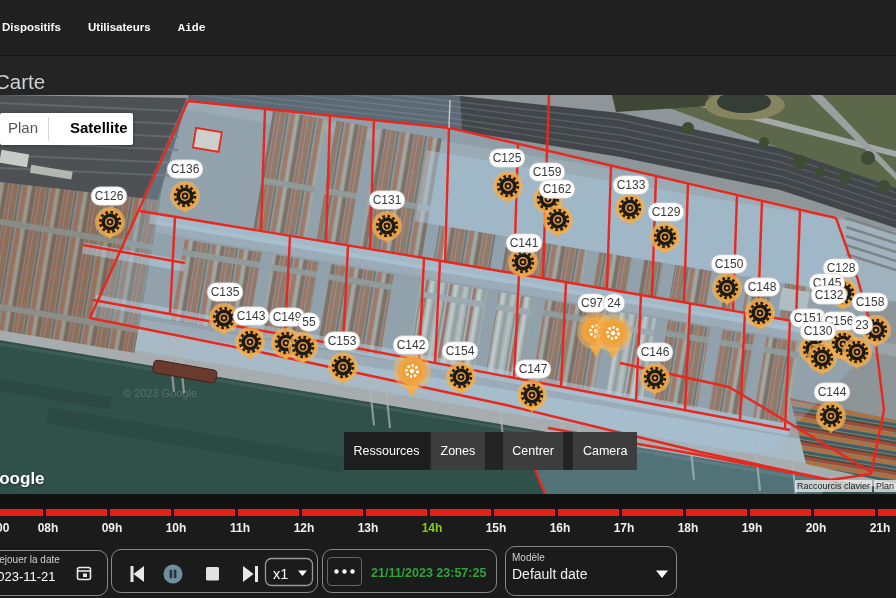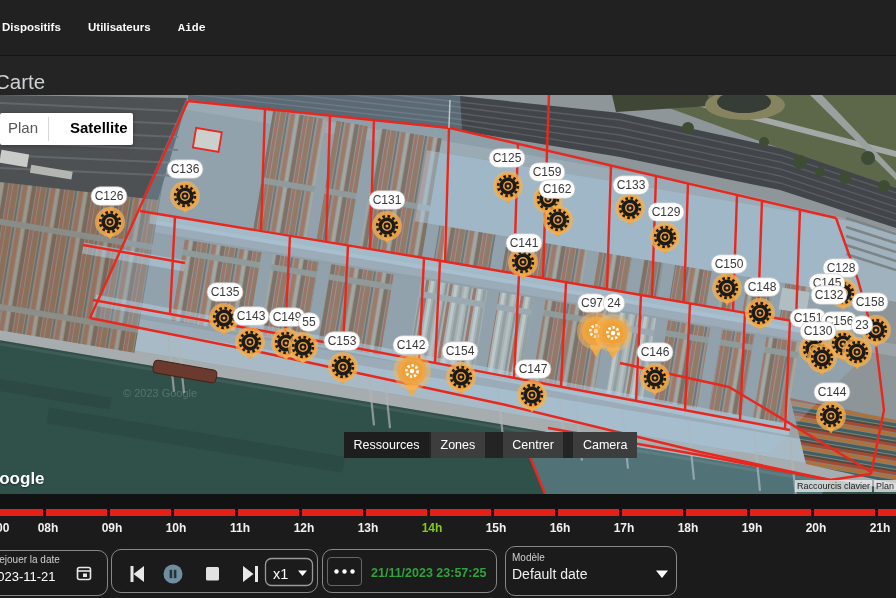--- a/index.html
+++ b/index.html
@@ -565,21 +565,21 @@
 <g>
           <rect x="800.1" y="226.8" width="35.8" height="18.5" rx="9" fill="#ffffff" stroke="#c4c4c4" stroke-width="0.7"></rect>
           <text x="818" y="240.3" font-size="12" fill="#3a3a3a" text-anchor="middle" font-family="Liberation Sans, sans-serif">C130</text>
         </g>
 <text x="123" y="302" font-size="11" fill="#ffffff" opacity="0.18" font-family="Liberation Sans, sans-serif">© 2023 Google</text>
 </svg>
 <div class="abs" style="left:0;top:18px;width:133px;height:32px;background:#fff;border-radius:2px;box-shadow:0 1px 4px rgba(0,0,0,0.3);"></div>
 <div class="abs" style="left:8px;top:24px;font-size:15px;color:#565656;">Plan</div>
 <div class="abs" style="left:48px;top:22px;width:1px;height:24px;background:#d8d8d8;"></div>
 <div class="abs" style="left:62px;top:24px;font-size:15px;color:#000;font-weight:bold;margin-left:8px;">Satellite</div>
-<div class="abs" style="left:344px;top:337px;height:26px;display:flex;background:#242424;">
+<div class="abs" style="left:344px;top:337px;height:38px;display:flex;background:#242424;">
   <div style="background:#1e1e1e;color:#fff;font-size:12.5px;padding:0 9.5px;display:flex;align-items:center;">Ressources</div>
   <div style="background:#3d3d3d;color:#fff;font-size:12.5px;padding:0 9.5px;display:flex;align-items:center;margin-left:2px;">Zones</div>
   <div style="background:#3d3d3d;color:#fff;font-size:12.5px;padding:0 9.5px;display:flex;align-items:center;margin-left:18px;">Centrer</div>
   <div style="background:#3d3d3d;color:#fff;font-size:12.5px;padding:0 9.5px;display:flex;align-items:center;margin-left:10px;">Camera</div>
 </div>
 <div class="abs" style="left:-14px;top:374px;font-size:17px;color:#fff;font-weight:bold;text-shadow:0 1px 2px rgba(0,0,0,0.4);">Google</div>
 <div class="abs" style="right:0;top:384px;height:13px;display:flex;align-items:center;font-size:9px;color:#222;">
   <div style="background:rgba(240,240,240,0.75);padding:1px 2px;">Raccourcis clavier</div>
   <div style="background:rgba(240,240,240,0.75);padding:1px 2px;margin-left:2px;">Plan</div>
 </div>

